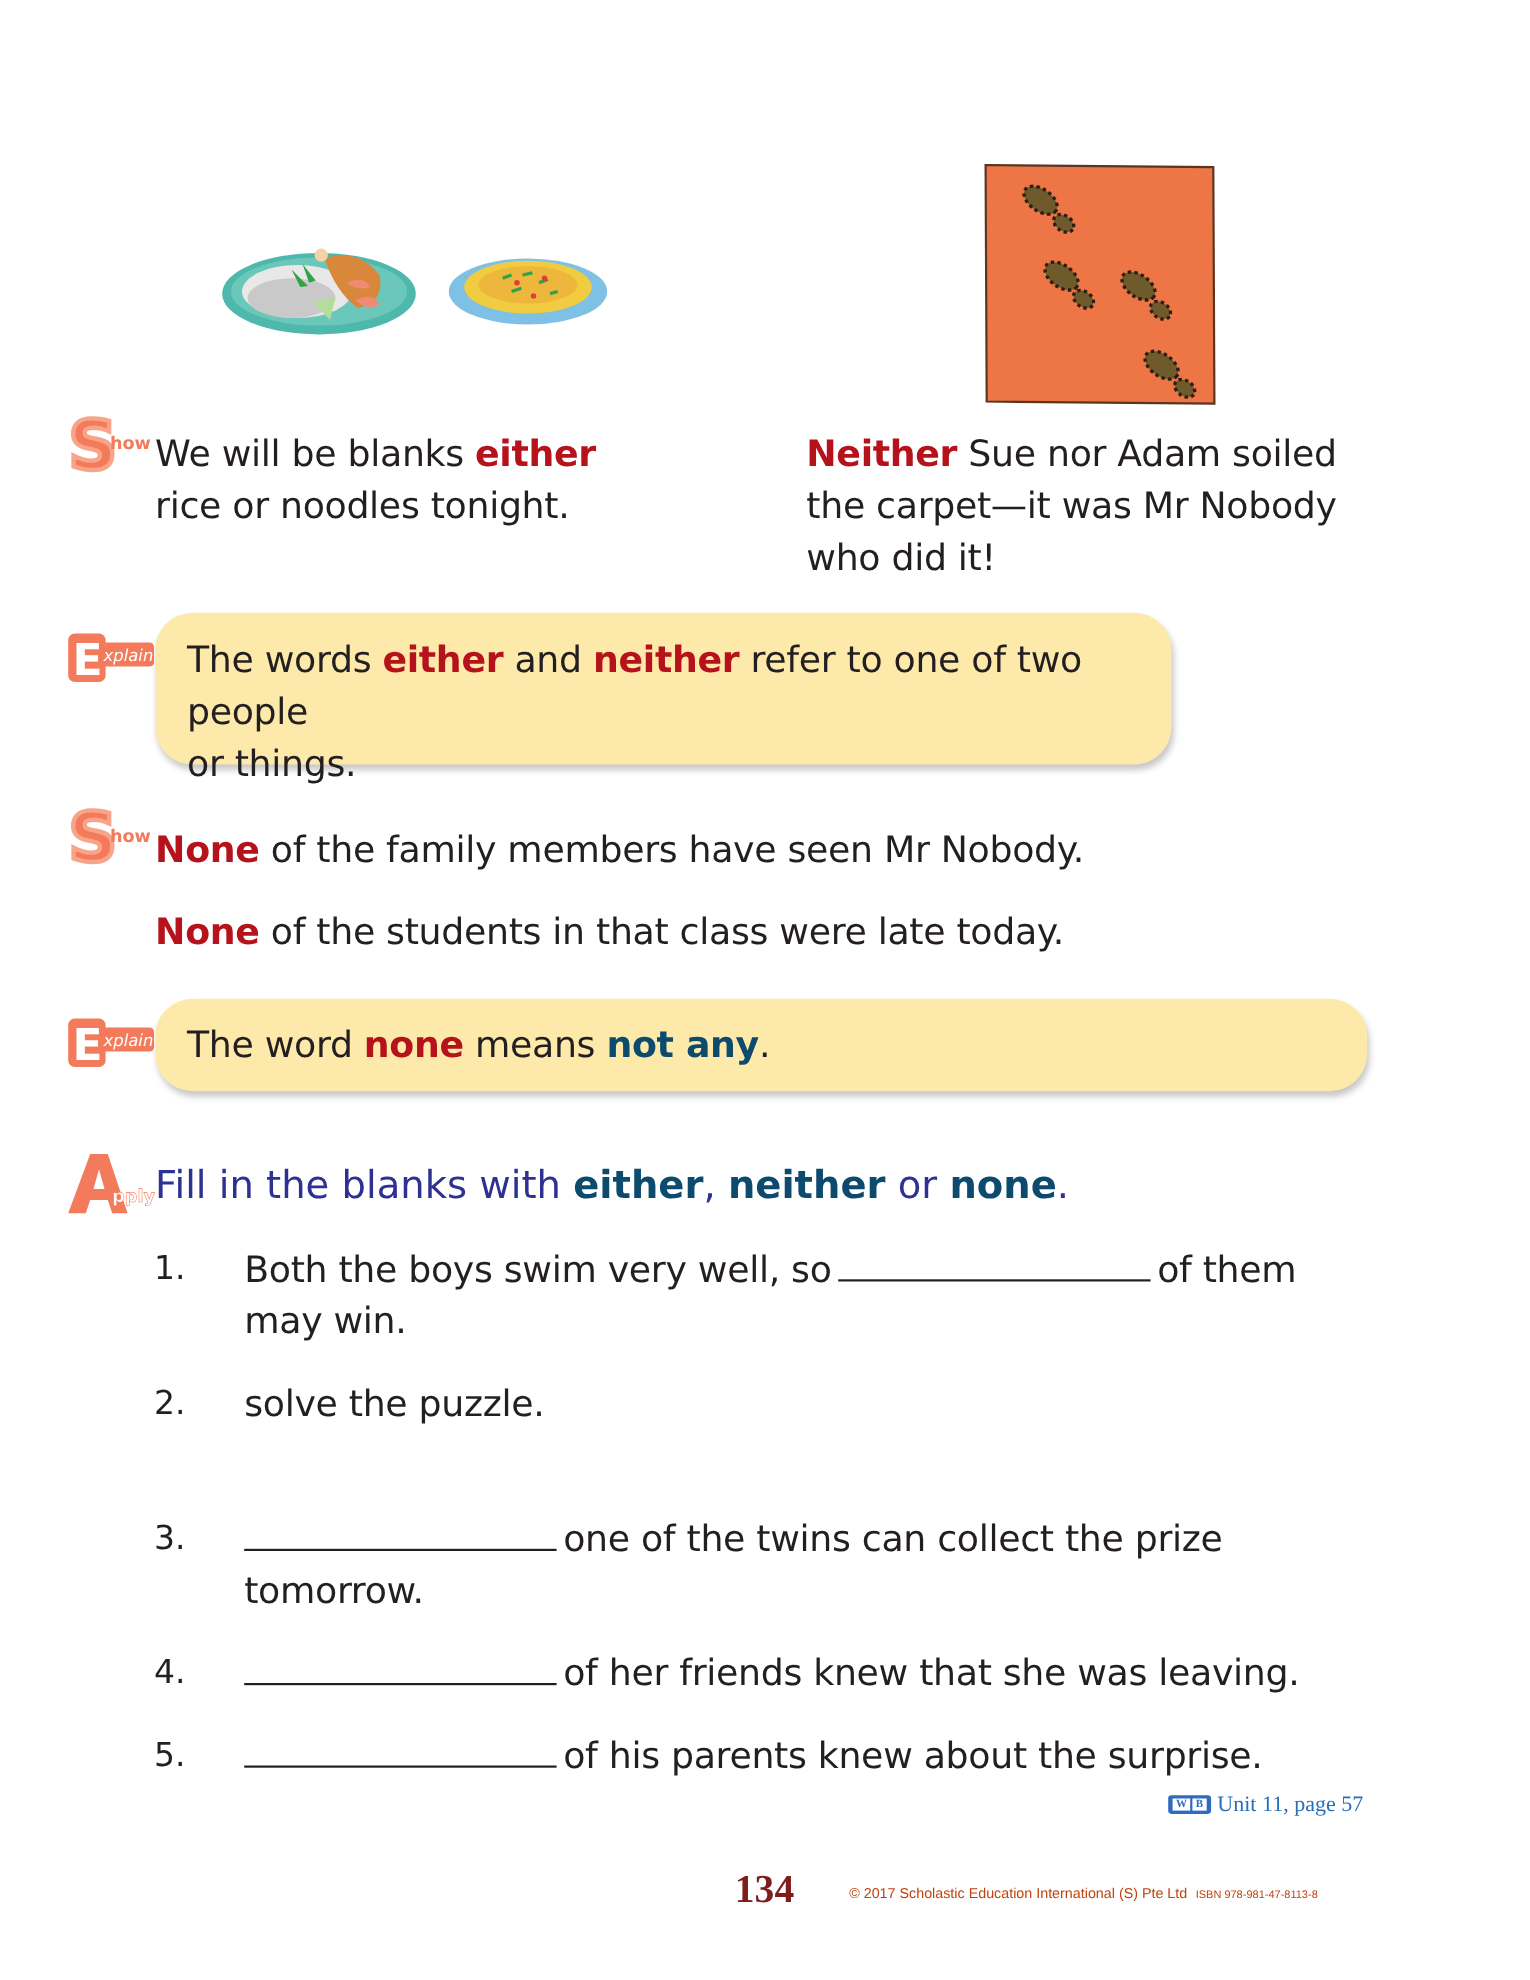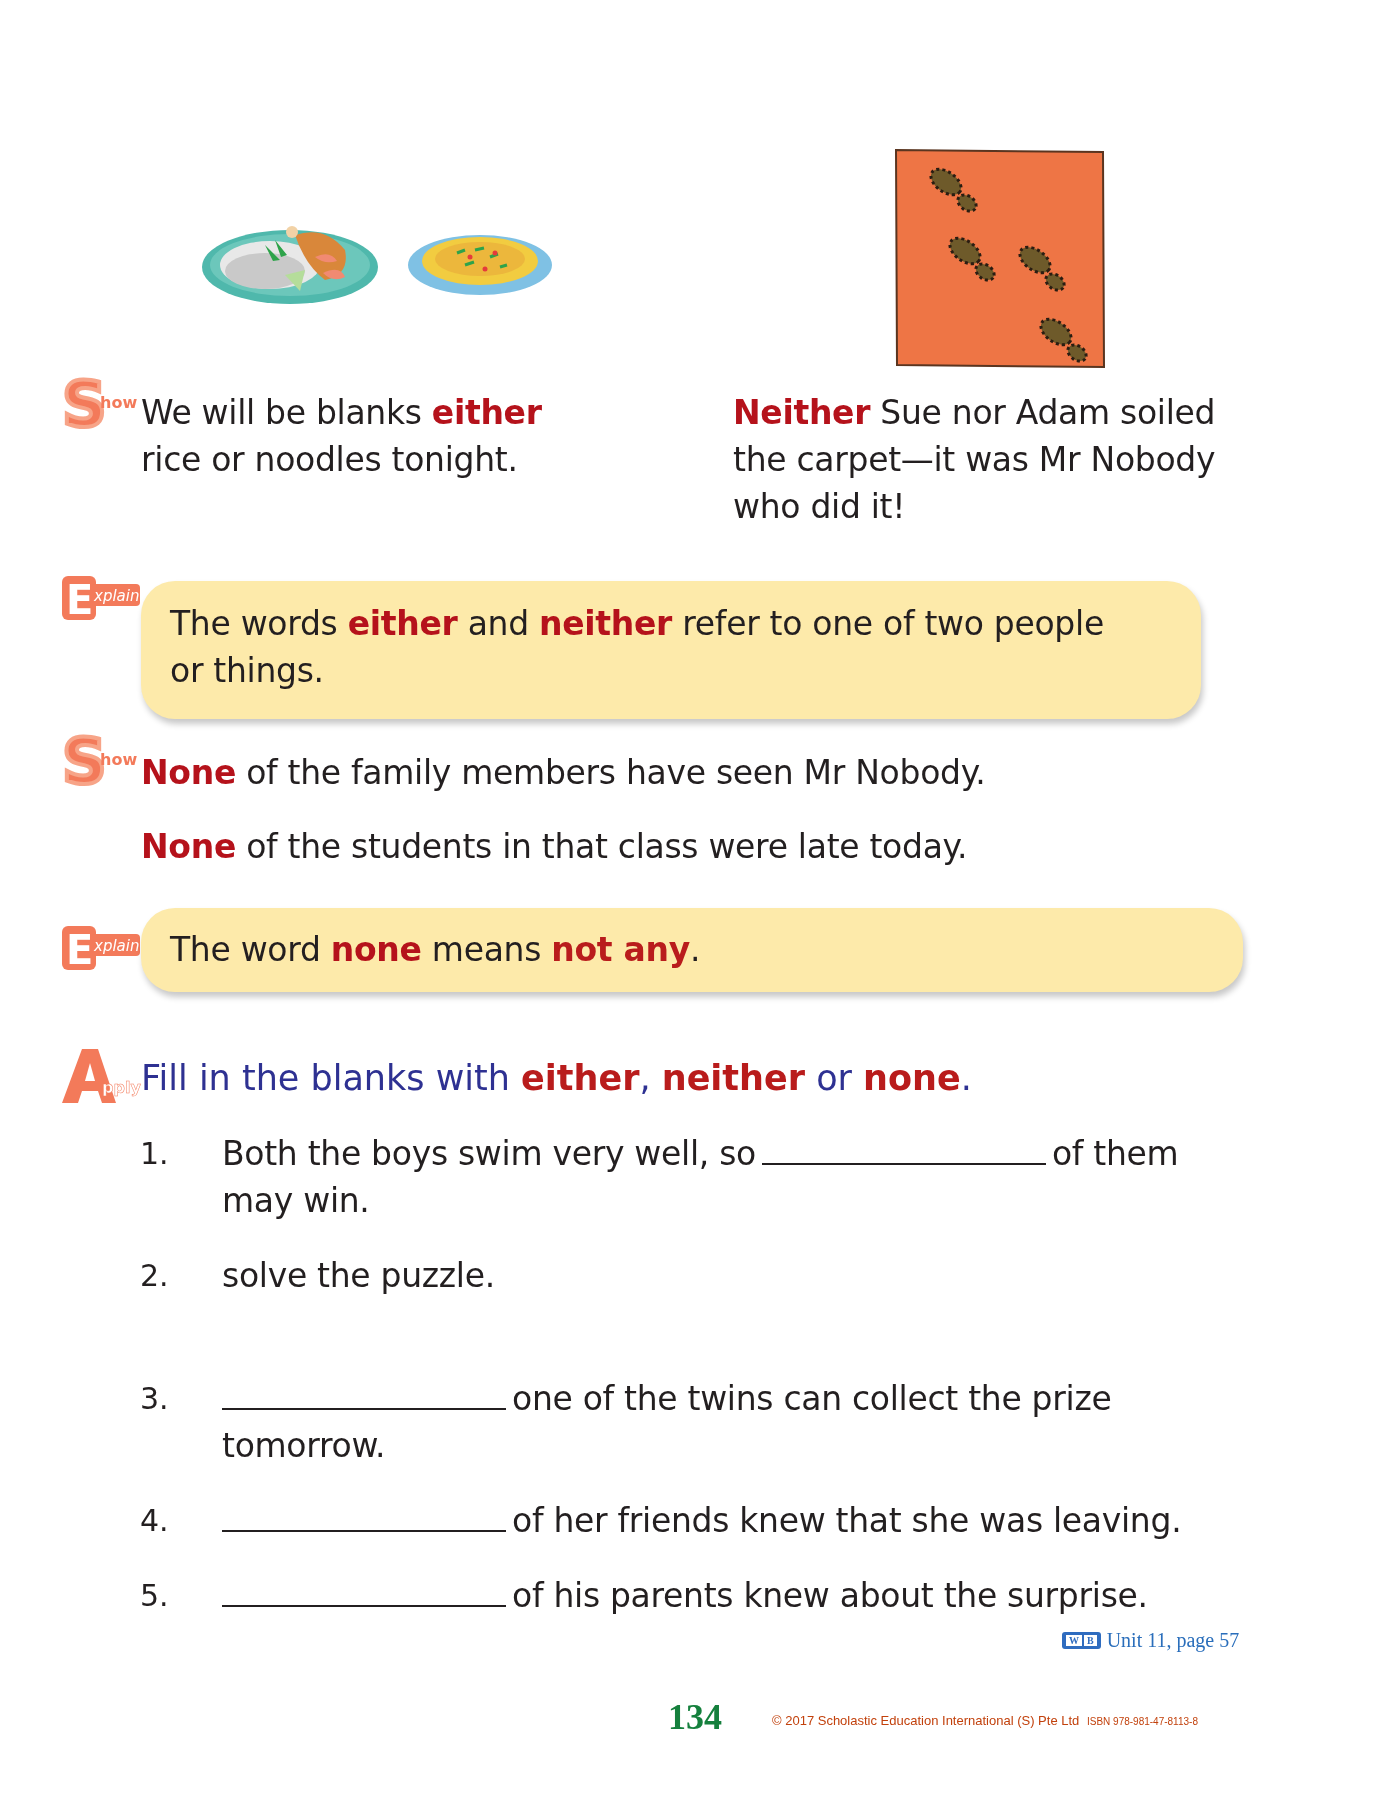--- a/index.html
+++ b/index.html
@@ -1,29 +1,29 @@
 <!DOCTYPE html>
 <html><head>
 <meta charset="utf-8">
 <style>
   html, body { margin:0; padding:0; background:#ffffff; }
   body { width:1391px; height:1800px; position:relative; overflow:hidden;
          font-family:"DejaVu Sans", sans-serif; color:#231f20; }
   .abs { position:absolute; }
   .txt { font-size:33px; line-height:47px; letter-spacing:-0.3px; }
   .red { color:#b5121b; font-weight:bold; }
-  .blk { color:#b91c1c; font-weight:bold; }
+  .blk { color:#0c4a6e; font-weight:bold; }
   .badge { position:absolute; }
   .explain-box { position:absolute; background:#fdeaaa; border-radius:34px;
                  box-shadow: 2px 5px 6px rgba(0,0,0,0.22); }
   .apply-title { color:#2e3192; font-size:35px;text-align:right; }
   .item-num { position:absolute; font-size:30px; }
   .blank { display:inline-block; width:284px; border-bottom:2px solid #231f20; height:32px; vertical-align:baseline; margin:0 6px; }
   .wb { position:absolute; display:flex; align-items:center; gap:6px; font-family:"Liberation Serif", serif; color:#2a6ebb; font-size:20px; }
-  .footer-page { font-family:"Liberation Serif", serif; font-weight:bold; font-size:36px; color:#15803d; }
+  .footer-page { font-family:"Liberation Serif", serif; font-weight:bold; font-size:36px; color:#7f1d1d; }
   .footer-copy { font-family:"Liberation Sans", sans-serif; font-size:13px; color:#c2410c; }
 </style>
 </head>
 <body>
 
 <div class="abs" style="left:195px;top:195px;width:360px;height:130px;">
   <svg width="360" height="130" viewBox="0 0 360 130">
     <ellipse cx="95" cy="72" rx="88" ry="37" fill="#4fb8ac"></ellipse>
     <ellipse cx="95" cy="70" rx="80" ry="31" fill="#6cc7bb"></ellipse>
     <ellipse cx="75" cy="70" rx="50" ry="24" fill="#e8e8e8"></ellipse>
@@ -80,21 +80,21 @@
 
 <div class="badge" style="left:60px;top:572px;width:82px;height:52px;">
   <svg width="82" height="52" viewBox="0 0 82 52">
     <rect x="2" y="4" width="34" height="44" rx="6" fill="#f37a5a"></rect>
     <text x="6" y="42" font-family="DejaVu Sans, sans-serif" font-weight="bold" font-size="40" fill="#ffffff">E</text>
     <rect x="32" y="12" width="48" height="22" rx="4" fill="#f37a5a"></rect>
     <text x="34" y="29" font-family="DejaVu Sans, sans-serif" font-style="italic" font-size="15" fill="#ffffff">xplain</text>
   </svg>
 </div>
 
-<div class="explain-box" style="left:141px;top:581px;width:1060px;height:138px;">
+<div class="explain-box" style="left:141px;top:557px;width:924px;height:138px;">
   <div class="txt" style="position:absolute;left:29px;top:19px;">
     <div><span>The words </span><span class="red">either</span><span> and </span><span class="red">neither</span><span> refer to one of two people</span></div>
     <div>or things.</div>
   </div>
 </div>
 
 <div class="badge" style="left:62px;top:725px;width:80px;height:70px;">
   <svg width="80" height="70" viewBox="0 0 80 70">
     <text x="0" y="58" font-family="DejaVu Sans, sans-serif" font-weight="bold" font-size="62" fill="#f37a5a" stroke="#f7a488" stroke-width="4">S</text>
     <text x="38" y="40" font-family="DejaVu Sans, sans-serif" font-weight="bold" font-size="16" fill="#f37a5a">how</text>

